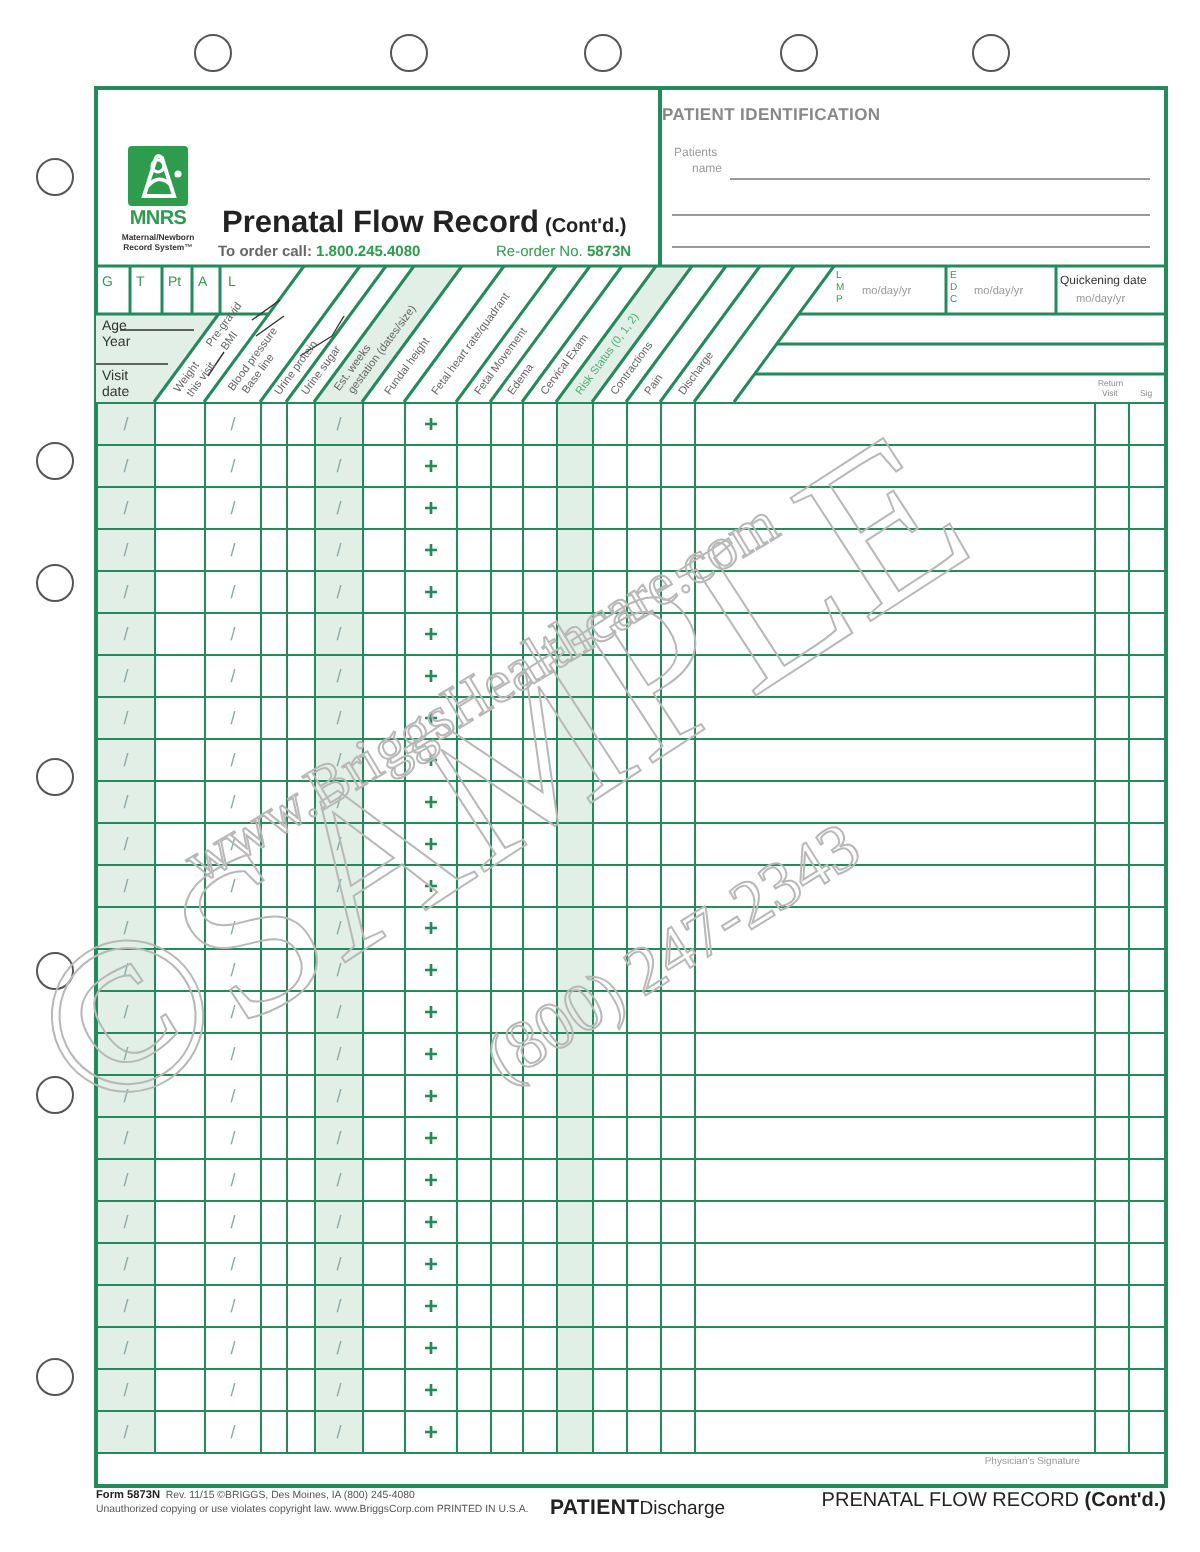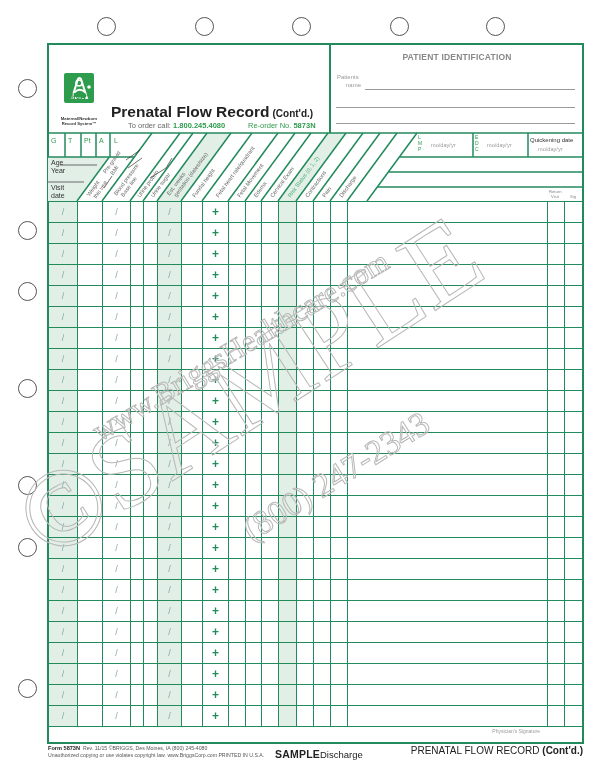--- a/index.html
+++ b/index.html
@@ -1,28 +1,28 @@
 <!DOCTYPE html>
 <html><head>
 <meta charset="utf-8">
 <style>
   html,body{margin:0;padding:0;background:#fff;}
   body{width:600px;height:776px;position:relative;overflow:hidden;font-family:"Liberation Sans",sans-serif;color:#333;}
   .hole{position:absolute;width:19px;height:19px;border:1px solid #555;border-radius:50%;background:#fff;box-sizing:border-box;}
   .frame{position:absolute;left:47px;top:43px;width:537px;height:701px;border:2px solid #238a5c;box-sizing:border-box;}
   .divider{position:absolute;left:329px;top:44px;width:2px;height:89px;background:#238a5c;}
   .logo-box{position:absolute;left:64px;top:73px;width:30px;height:30px;background:#2e9c4d;border-radius:2px;}
-  .mnrs{position:absolute;left:60px;top:92px;width:38px;text-align:center;font-weight:bold;font-size:10px;color:#2e9c4d;letter-spacing:-0.3px;}
+  .mnrs{position:absolute;left:60px;top:104px;width:38px;text-align:center;font-weight:bold;font-size:10px;color:#2e9c4d;letter-spacing:-0.3px;}
   .logo-sub{position:absolute;left:52px;width:54px;text-align:center;font-size:4.2px;color:#333;font-weight:bold;}
   .title{position:absolute;left:111px;top:103px;font-size:15.5px;font-weight:bold;color:#222;white-space:nowrap;}
   .title .suffix{font-size:10px;margin-left:3px;}
-  .order{position:absolute;left:128px;top:121px;font-size:7.5px;color:#666;white-space:nowrap;}
+  .order{position:absolute;left:109px;top:121px;font-size:7.5px;color:#666;white-space:nowrap;font-weight:bold;}
   .order b{color:#2e9c4d;}
   .reorder{position:absolute;left:248px;top:121px;font-size:7.5px;color:#2e9c4d;white-space:nowrap;}
-  .pid-title{position:absolute;left:331px;width:252px;top:52px;text-align:center;font-size:8.5px;color:#888;font-weight:bold;letter-spacing:0.2px;}
+  .pid-title{position:absolute;left:331px;width:252px;top:52px;text-align:left;font-size:8.5px;color:#888;font-weight:bold;letter-spacing:0.2px;}
   .pid-lab{position:absolute;font-size:6px;color:#999;}
   .pid-line{position:absolute;height:1px;background:#9a9a9a;}
   .grid{position:absolute;left:48px;top:201px;width:534px;border-collapse:collapse;table-layout:fixed;}
   .grid td{border:1.5px solid #238a5c;height:20px;padding:0;text-align:center;vertical-align:middle;font-size:9px;color:#8aa;}
   .grid td.shade{background:#e2efe6;}
   .grid td.plus{color:#238a5c;font-size:12px;font-weight:bold;}
   .small{position:absolute;white-space:nowrap;}
   .foot1{position:absolute;left:48px;top:745px;font-size:5.2px;color:#555;white-space:nowrap;}
   .foot1 b{color:#222;font-size:5.6px;}
   .foot2{position:absolute;left:48px;top:752px;font-size:5.2px;color:#555;white-space:nowrap;}
@@ -710,14 +710,14 @@
 <svg width="600" height="776" viewBox="0 0 600 776" style="pointer-events:none">
   <g fill="none" stroke="#b8b8b8" stroke-width="1" font-family="Liberation Serif, serif">
     <text transform="translate(48,562) rotate(-33)" font-size="112">©SAMPLE</text>
     <text transform="translate(100,442) rotate(-31)" font-size="30">www.BriggsHealthcare.com</text>
     <text transform="translate(252,542) rotate(-32)" font-size="34">(800) 247-2343</text>
   </g>
 </svg>
 
 <div class="foot1"><b>Form 5873N</b>&nbsp;&nbsp;<span>Rev. 11/15  ©BRIGGS, Des Moines, IA  (800) 245-4080</span></div>
 <div class="foot2">Unauthorized copying or use violates copyright law.  www.BriggsCorp.com  PRINTED IN U.S.A.</div>
-<div class="briggs"><span class="b1">SAMPLE</span><span class="b2">Discharge</span></div>
+<div class="briggs"><span class="b1">PATIENT</span><span class="b2">Discharge</span></div>
 <div class="foot-title"><span>PRENATAL FLOW RECORD</span> <b>(Cont'd.)</b></div>
 
 </body></html>

